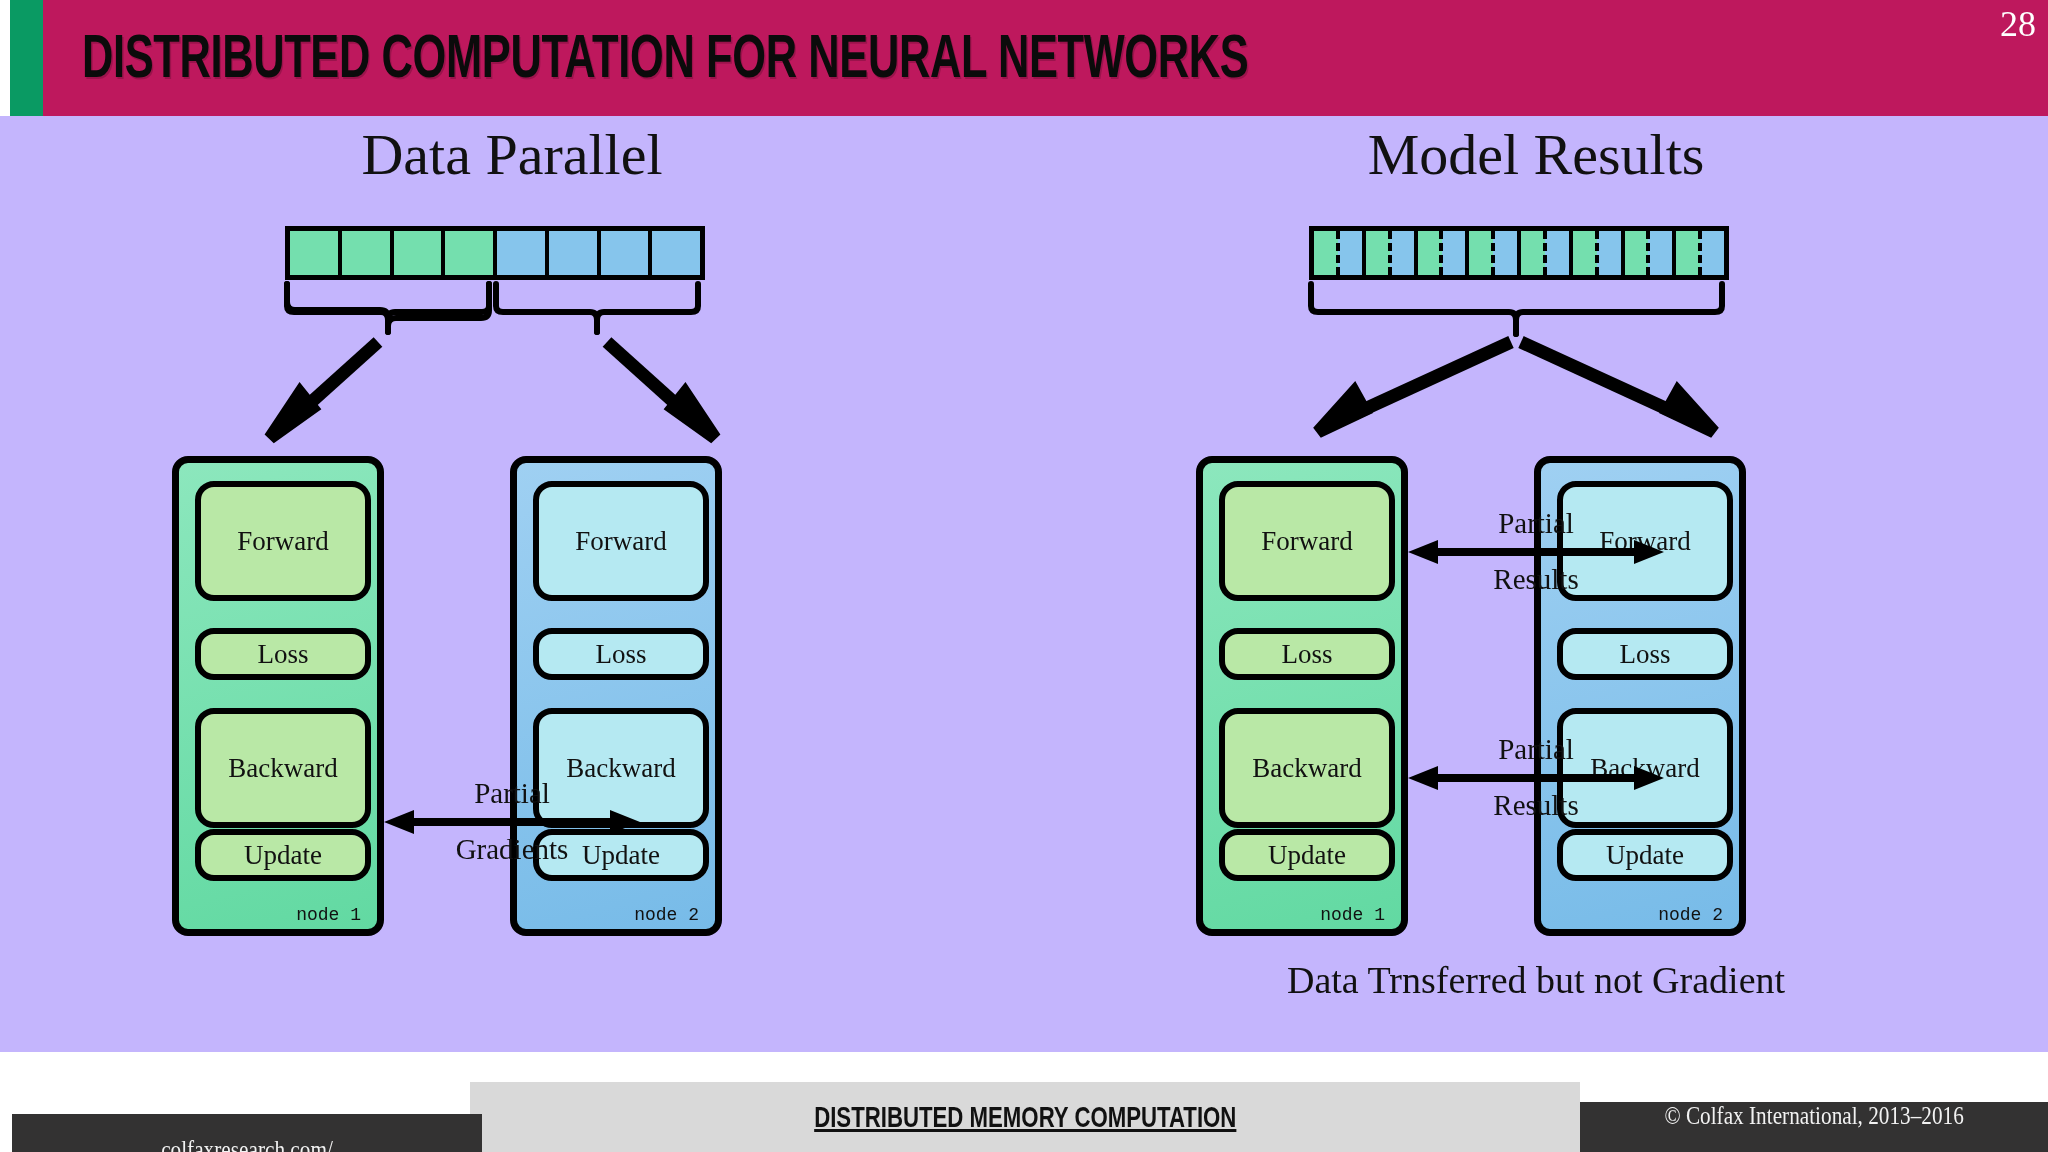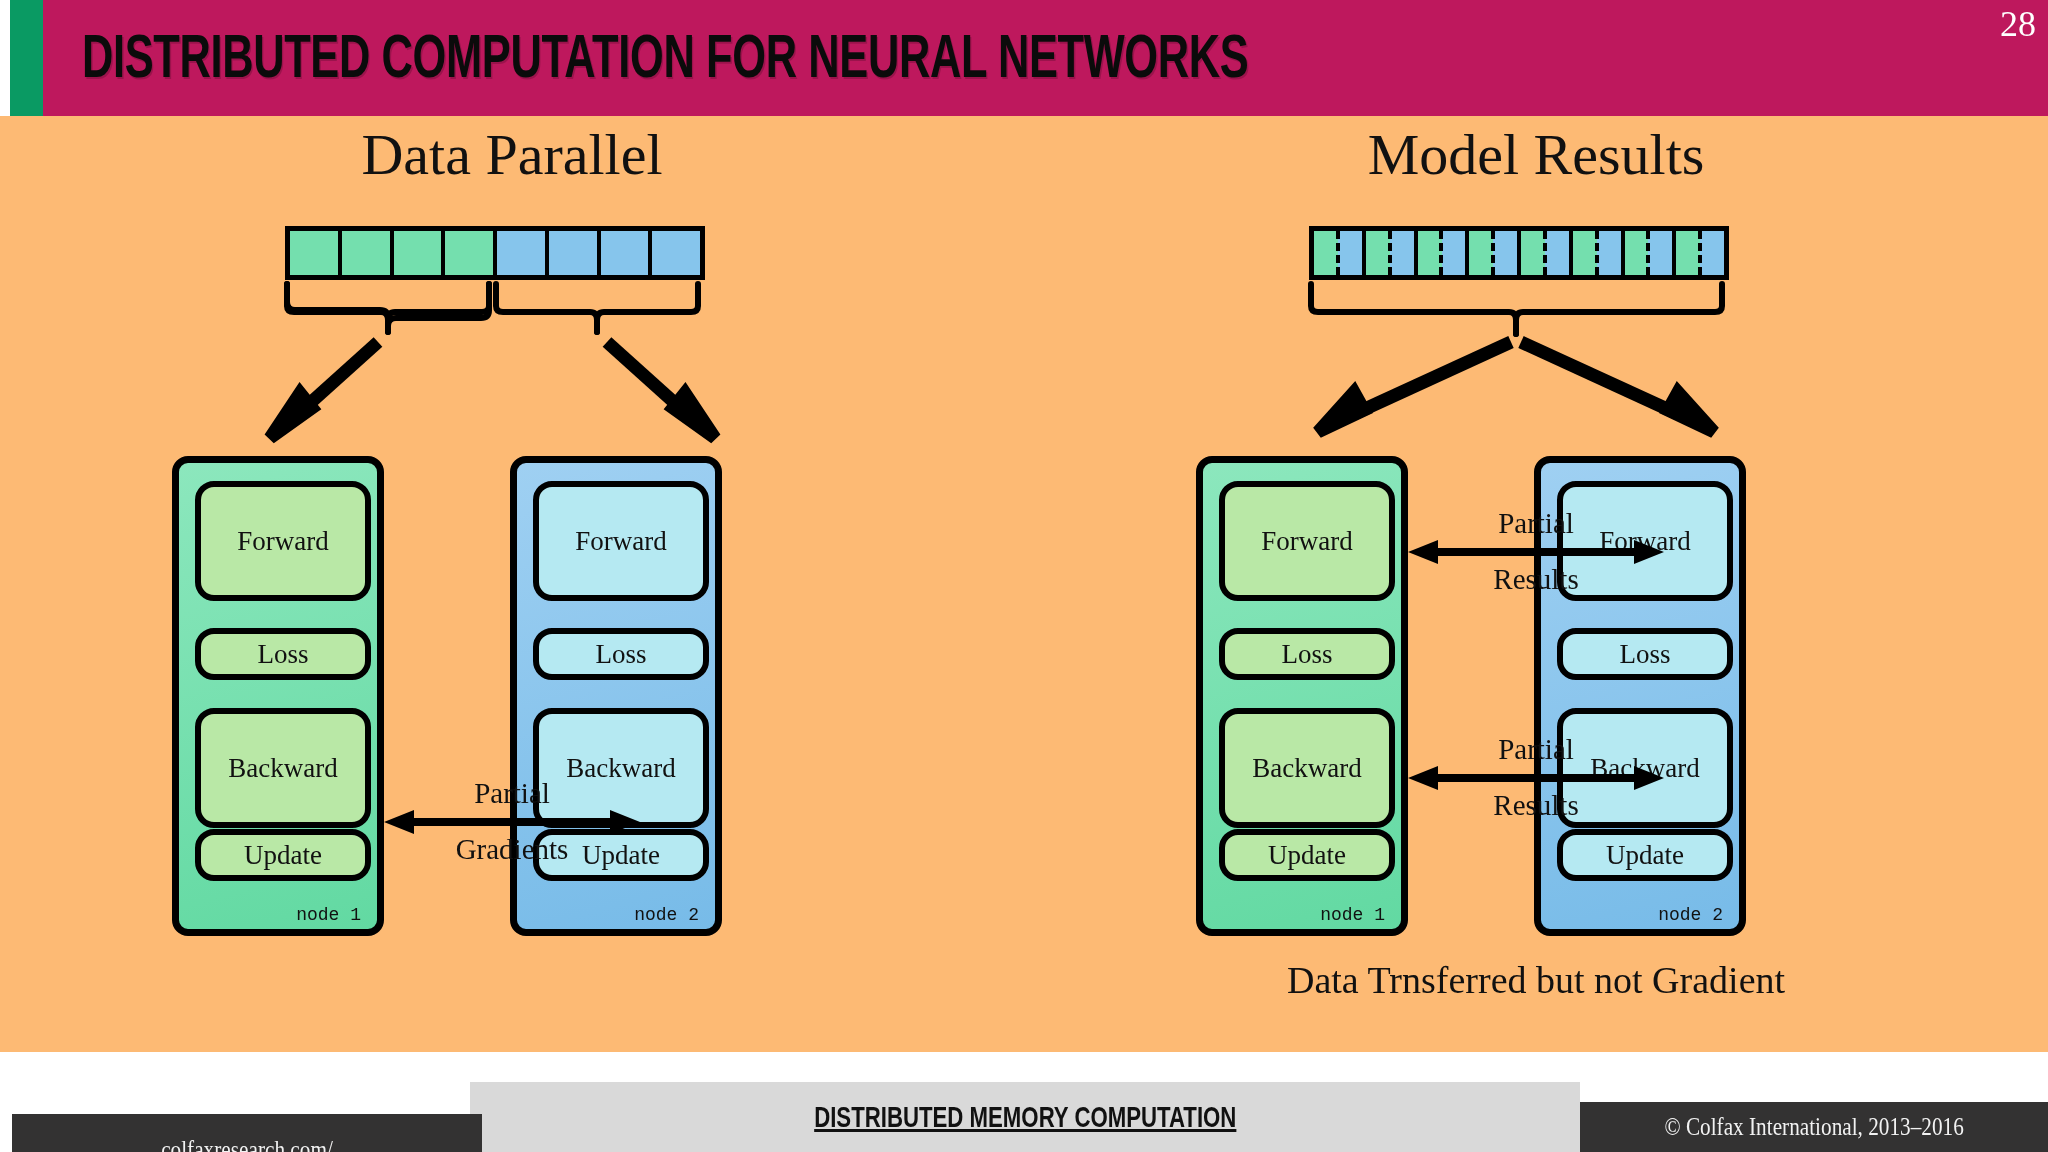--- a/index.html
+++ b/index.html
@@ -25,21 +25,21 @@
     white-space:nowrap;
     text-shadow:2px 2px 0 rgba(0,0,0,0.18);
   }
   #page-number {
     position:absolute; right:22px; top:2px;
     font-family:"Liberation Serif", serif;
     font-size:36px; color:#ffffff; line-height:44px;
   }
 
   
-  #canvas { position:absolute; left:0; top:116px; width:2048px; height:936px; background:#fdba74; }
+  #canvas { position:absolute; left:0; top:116px; width:2048px; height:936px; background:#c4b5fd; }
 
   .panel { position:absolute; top:0; width:1024px; height:936px; }
   #panel-left  { left:0; }
   #panel-right { left:1024px; }
 
   .panel-title {
     position:absolute; top:4px; left:0; width:1024px; text-align:center;
     font-size:58px; line-height:70px; color:#111;
     font-family:"Liberation Serif", serif;
   }
@@ -120,21 +120,21 @@
     font-family:"Liberation Sans", sans-serif; font-weight:700;
     font-size:30px; color:#111; letter-spacing:0px;text-decoration:underline;
   }
   #footer-center-text span { display:inline-block; transform:scaleX(0.74); }
   #footer-left {
     position:absolute; left:12px; top:1102px; width:470px; height:50px;
     background:#333232; display:flex; align-items:flex-end; justify-content:center;margin-top:12px;
   }
   #footer-right {
     position:absolute; left:1580px; top:1102px; width:468px; height:50px;
-    background:#333232; display:flex; align-items:center; justify-content:center;
+    background:#333232; display:flex; justify-content:center;
   }
   .footer-text {
     color:#f2f2f2; font-family:"Liberation Serif", serif; font-size:25px;
   }
   .footer-text.condensed { display:inline-block; transform:scaleX(0.85); }
 </style>
 </head>
 <body>
 
 <div id="header">

